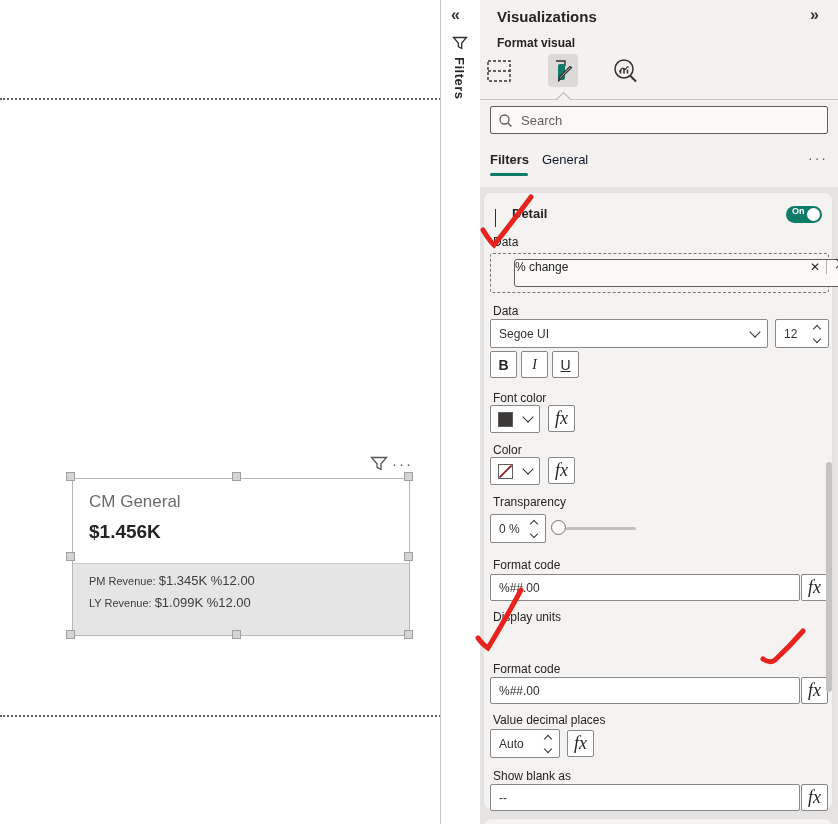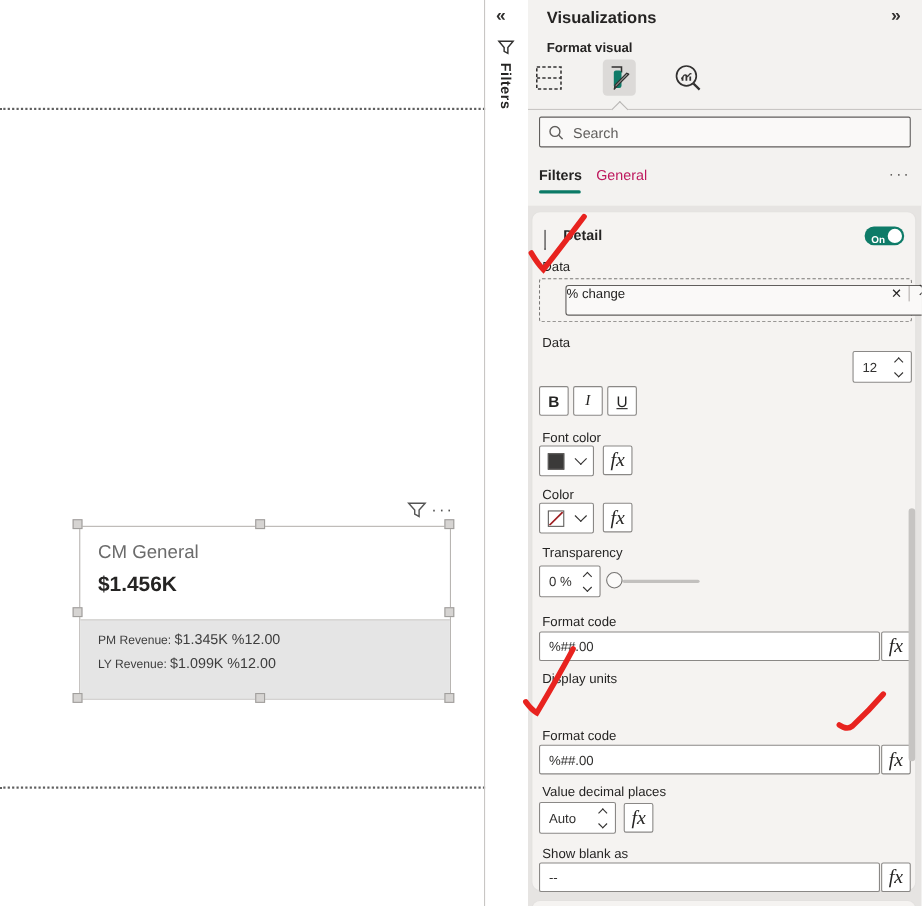--- a/index.html
+++ b/index.html
@@ -17,30 +17,30 @@
   .pane-top{position:absolute;left:480px;top:0;width:358px;height:187px;background:#f3f2f0}
   .pane-title{position:absolute;font-size:15px;font-weight:700;color:#252423}
   .pane-sub{position:absolute;font-size:12px;font-weight:700;color:#252423}
   .hdiv{position:absolute;height:1px;background:#c8c6c4}
   .iconbtn{position:absolute;display:flex;align-items:center;justify-content:center}
   .icon-sel{background:#dcdad8;border-radius:4px}
   .notch{position:absolute;width:10px;height:10px;background:#f3f2f0;border-left:1px solid #b8b6b4;border-top:1px solid #b8b6b4;transform:rotate(45deg)}
   .searchbox{position:absolute;left:490px;top:106px;width:338px;height:28px;background:#faf9f8;border:1px solid #605e5c;border-radius:2px;display:flex;align-items:center;padding:0 8px;box-sizing:border-box;gap:7px}
   .searchbox input{border:none;outline:none;background:transparent;font-size:13px;color:#323130;width:100%;font-family:"Liberation Sans",sans-serif}
   .searchbox input::placeholder{color:#605e5c}
-  .tab{position:absolute;font-size:13px;color:#be185d;cursor:default}
+  .tab{position:absolute;font-size:13px;color:#0f172a;cursor:default}
   .tab.active{font-weight:700;color:#252423}
   .tab-underline{position:absolute;height:3px;background:#0b7a66;border-radius:2px}
   .more{position:absolute;font-size:14px;color:#605e5c;letter-spacing:2px}
   
   .card{position:absolute;left:483px;top:192px;width:350px;height:618px;background:#f5f3f1;border:1px solid #e3e1df;border-radius:8px;box-sizing:border-box}
   .card2{position:absolute;left:483px;top:818px;width:350px;height:8px;background:#f5f3f1;border:1px solid #e3e1df;border-bottom:none;border-radius:8px 8px 0 0;box-sizing:border-box}
   .lbl{position:absolute;font-size:12px;color:#252423}
   .sec-title{position:absolute;font-size:13px;font-weight:700;color:#252423}
-  .toggle{position:absolute;left:786px;top:206px;width:36px;height:17px;border-radius:9px;background:#0e7b68;display:flex;align-items:flex-end;padding-left:6px;box-sizing:border-box;color:#fff;font-size:9px;font-weight:700}
+  .toggle{position:absolute;left:786px;top:206px;width:36px;height:17px;border-radius:9px;background:#0e7b68;display:flex;align-items:flex-start;padding-left:6px;box-sizing:border-box;color:#fff;font-size:9px;font-weight:700}
   .knob{position:absolute;right:2px;top:2px;width:13px;height:13px;border-radius:50%;background:#fff}
   .well{position:absolute;left:490px;top:253px;width:339px;height:40px;border:1px dashed #7a7876;border-radius:3px;box-sizing:border-box}
   .pill{position:absolute;left:514px;top:259px;width:327px;height:28px;background:#faf9f8;border:1px solid #605e5c;border-radius:3px;box-sizing:border-box;display:flex;padding:0 0;font-size:12px;color:#252423;gap:6px}
   .pill .name{flex:1}
   .pill .xdiv{width:1px;height:14px;background:#b3b0ad}
   .field{position:absolute;display:flex;align-items:center;background:#fff;border:1px solid #8a8886;border-radius:2px;font-size:12px;color:#323130;padding:0 8px;box-sizing:border-box}
   input.field{font-family:"Liberation Sans",sans-serif;outline:none}
   .cvd{width:7px;height:7px;border-right:1.4px solid #323130;border-bottom:1.4px solid #323130;transform:rotate(45deg);margin-left:auto;margin-top:-4px;flex:none}
   .cvr{width:6px;height:6px;border-right:1.4px solid #323130;border-bottom:1.4px solid #323130;transform:rotate(-45deg);flex:none}
   .spin{display:flex;flex-direction:column;gap:4px;margin-left:auto;flex:none}
@@ -171,20 +171,24 @@
   <div class="lbl" style="left:493px;top:235px">Data</div>
   <div class="well"></div>
   <div class="pill">
     <span class="name">% change</span>
     <span style="font-size:12px">✕</span>
     <span class="xdiv"></span>
     <span class="cvr"></span>
   </div>
 
   <div class="lbl" style="left:493px;top:304px">Data</div>
+  <div class="field" style="left:490px;top:319px;width:278px;height:29px">
+    <span>Segoe UI</span>
+    <span class="cvd"></span>
+  </div>
   <div class="field" style="left:775px;top:319px;width:54px;height:29px">
     <span>12</span>
     <span class="spin">
         <i class="su"></i>
         <i class="sd"></i>
       </span>
   </div>
   <div class="biu" style="left:490px;top:351px;font-weight:700">B</div>
   <div class="biu" style="left:521px;top:351px;font-style:italic;font-family:'Liberation Serif',serif">I</div>
   <div class="biu" style="left:552px;top:351px;text-decoration:underline">U</div>

